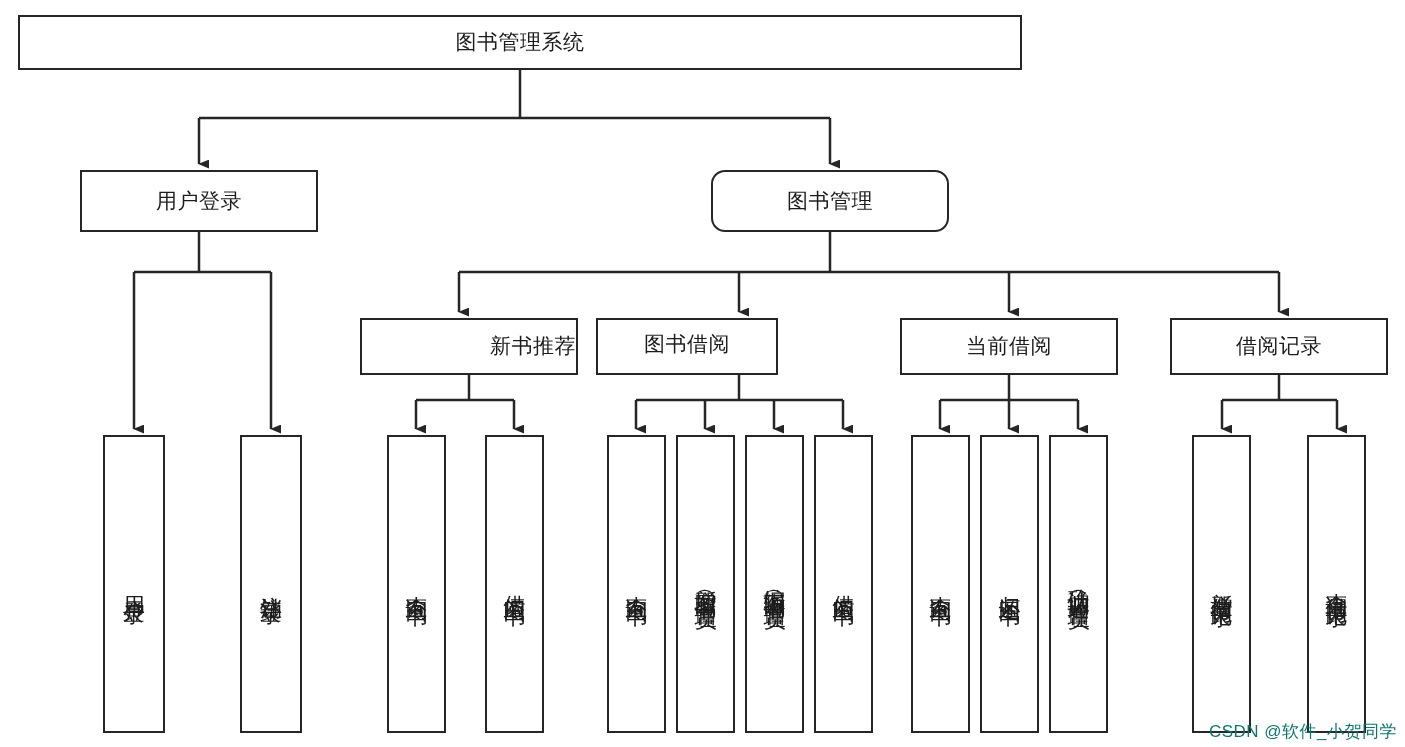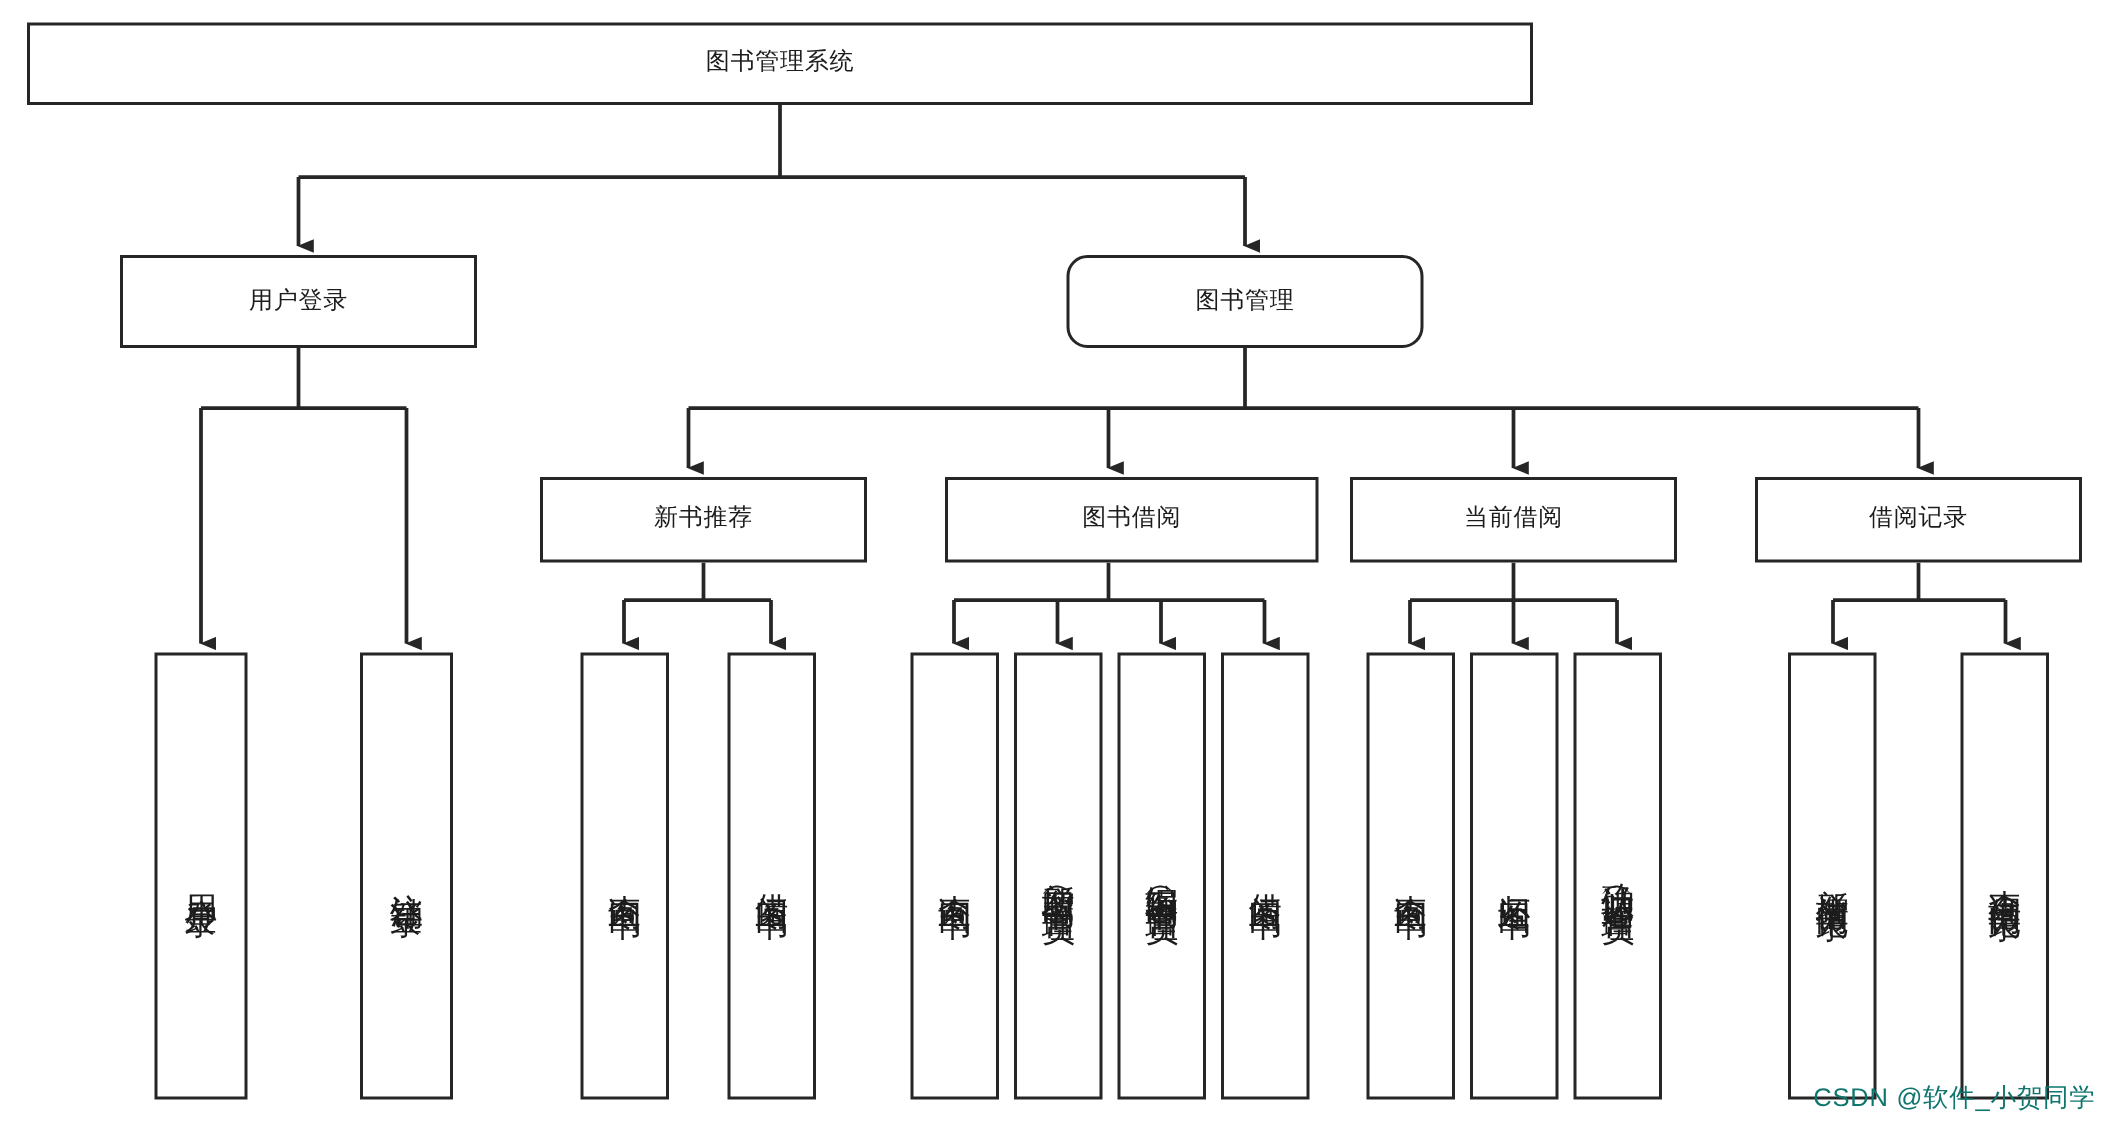--- a/index.html
+++ b/index.html
@@ -28,21 +28,21 @@
     position: absolute;
     box-sizing: border-box;
     border: 2.5px solid #262626;
     background: #ffffff;
     display: flex;
     align-items: center;
     justify-content: center;
     color: #1c1c1c;
   }
   .node-label {
-    font-size: 16px;
+    font-size: 21px;
     line-height: 1.15;
     letter-spacing: 0.5px;
     white-space: nowrap;
     color: #1c1c1c;
   }
   .node-box.vertical {
     align-items: center;
     justify-content: center;
   }
   .node-box.vertical .node-label {
@@ -127,24 +127,24 @@
     <span class="node-label">图书管理系统</span>
   </div>
 
   <div class="node-box" style="left:80px; top:170px; width:238px; height:62px;">
     <span class="node-label">用户登录</span>
   </div>
   <div class="node-box" style="left:711px; top:170px; width:238px; height:62px;border-radius:14px;">
     <span class="node-label">图书管理</span>
   </div>
 
-  <div class="node-box" style="left:360px; top:318px; width:218px; height:57px;">
+  <div class="node-box" style="left:360px; top:318px; width:218px; height:57px;justify-content:flex-end;">
     <span class="node-label">新书推荐</span>
   </div>
-  <div class="node-box" style="left:630px; top:318px; width:249px; height:57px;">
+  <div class="node-box" style="left:596px; top:318px; width:182px; height:57px;font-family:Liberation Mono, monospace;">
     <span class="node-label">图书借阅</span>
   </div>
   <div class="node-box" style="left:900px; top:318px; width:218px; height:57px;">
     <span class="node-label">当前借阅</span>
   </div>
   <div class="node-box" style="left:1170px; top:318px; width:218px; height:57px;">
     <span class="node-label">借阅记录</span>
   </div>
 
   <div class="node-box vertical" style="left:103px; top:435px; width:62px; height:298px;">

